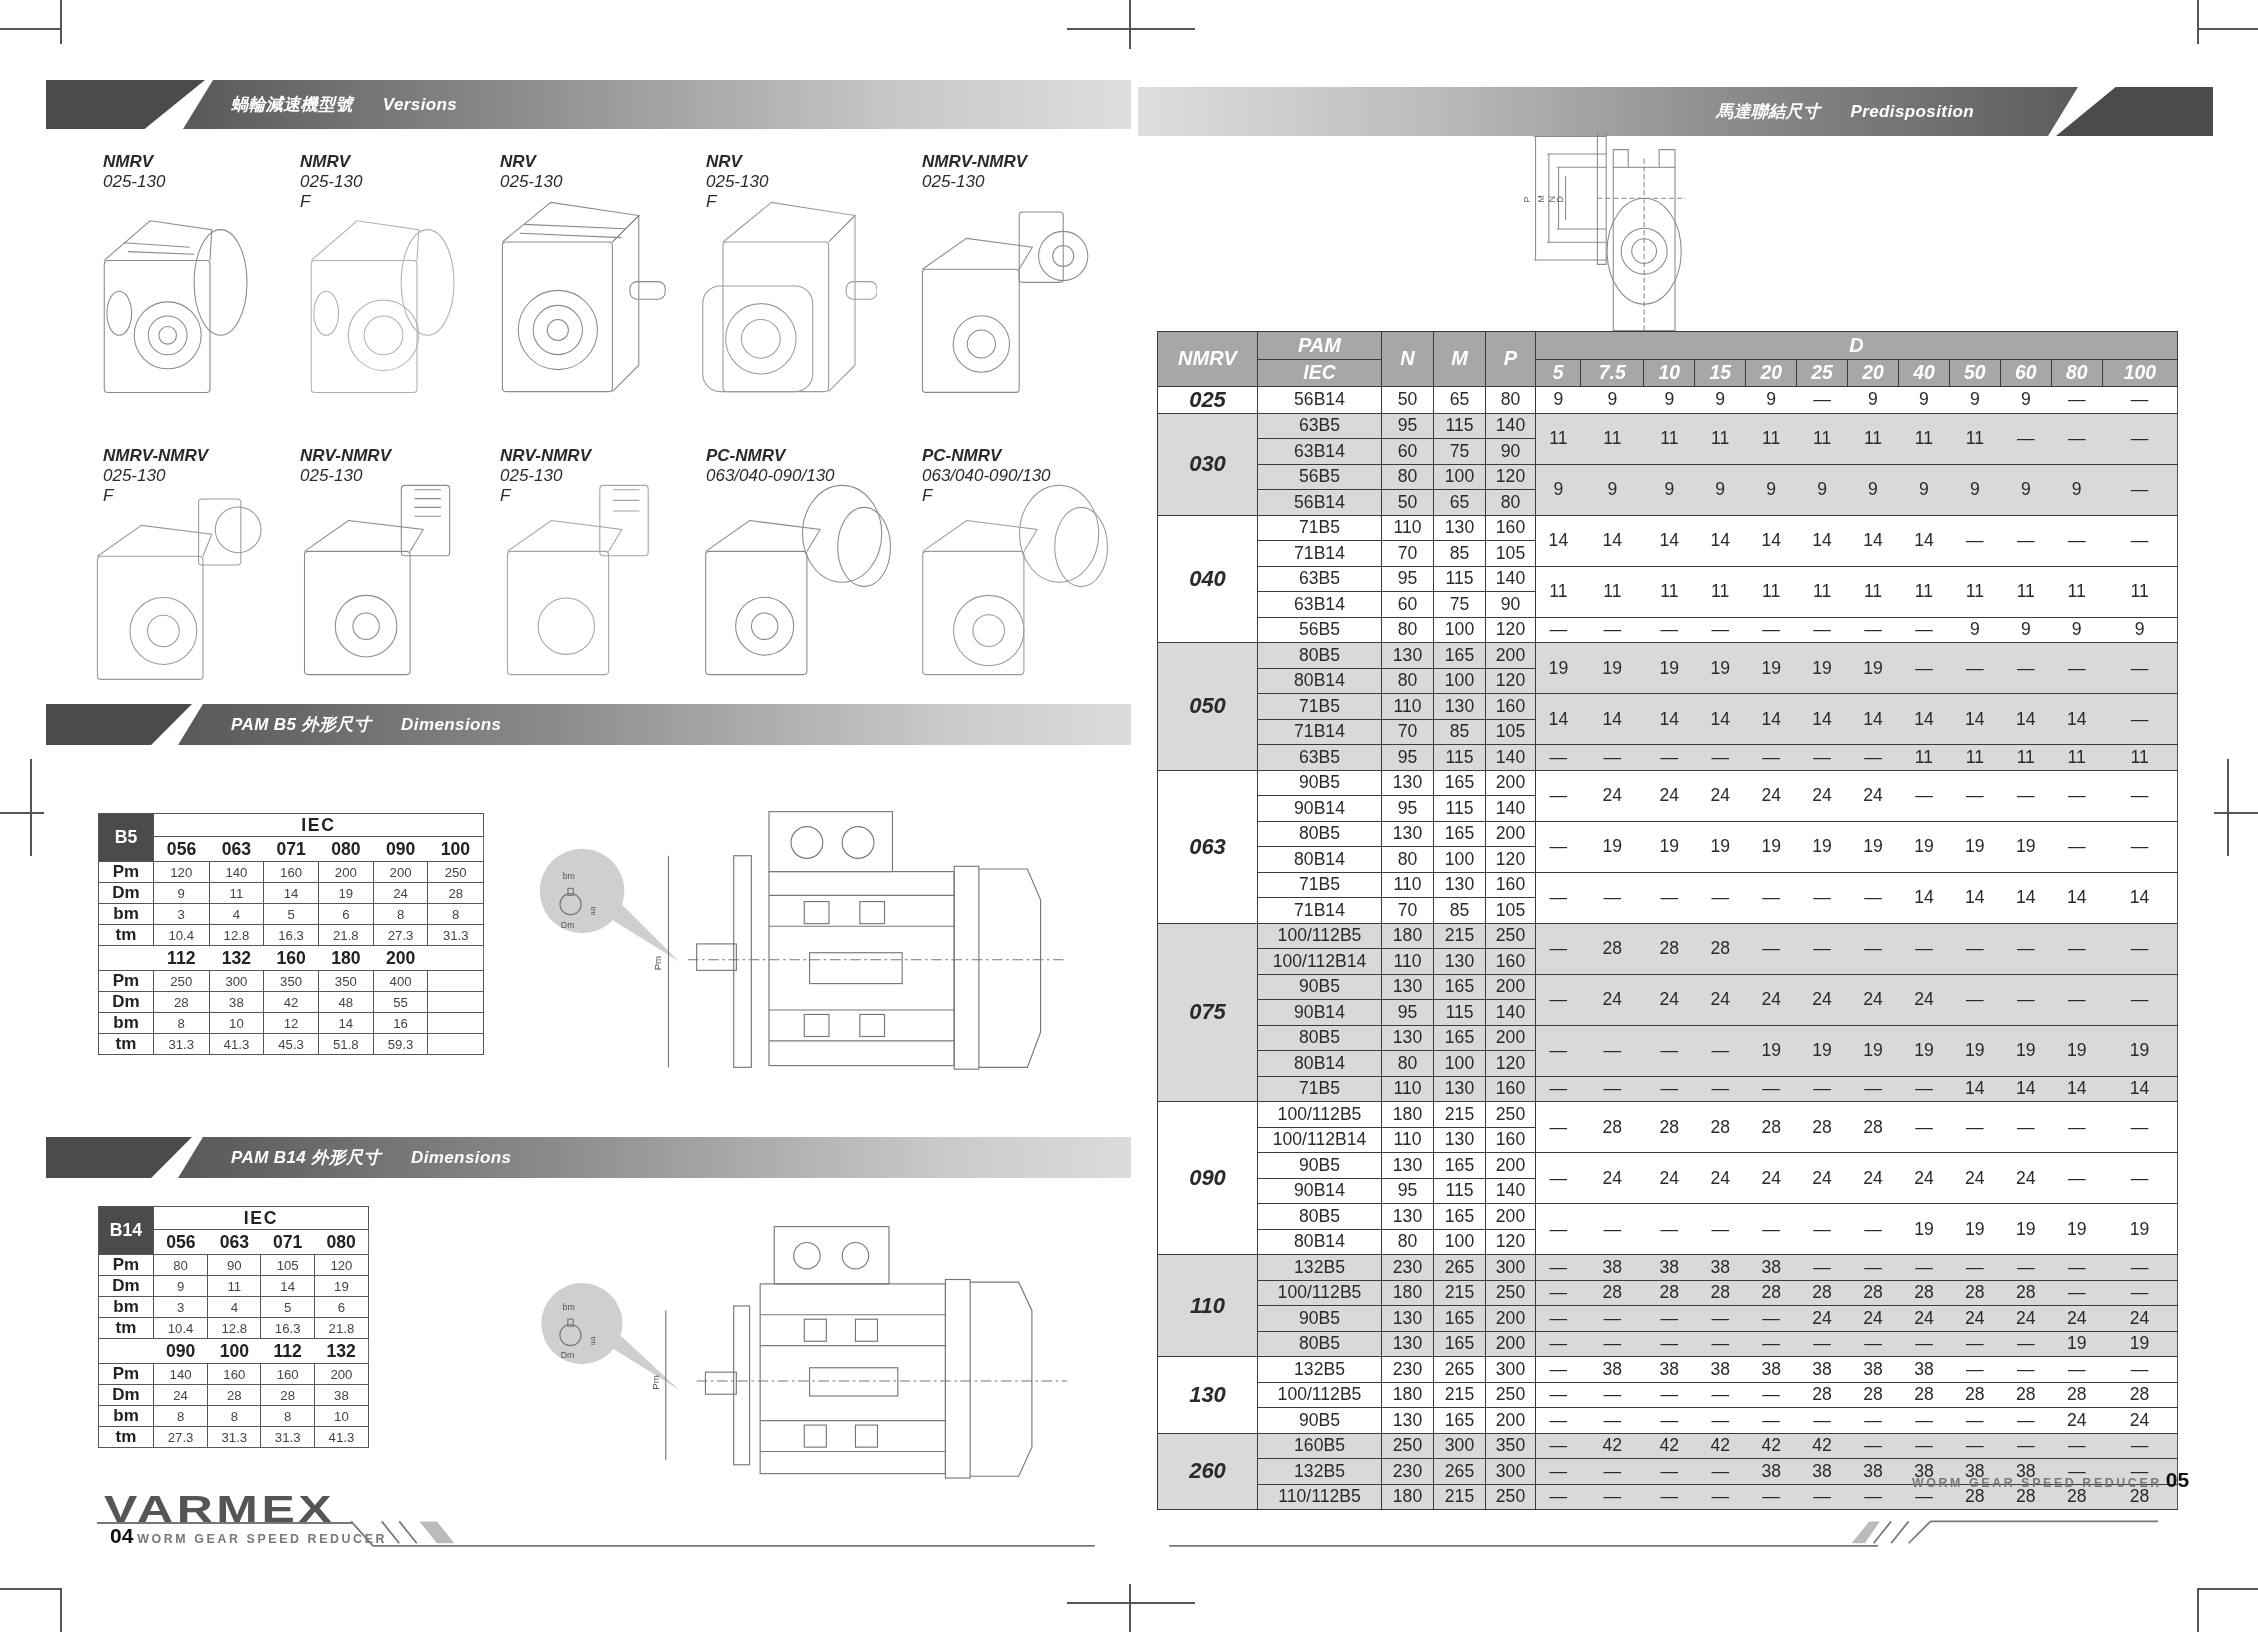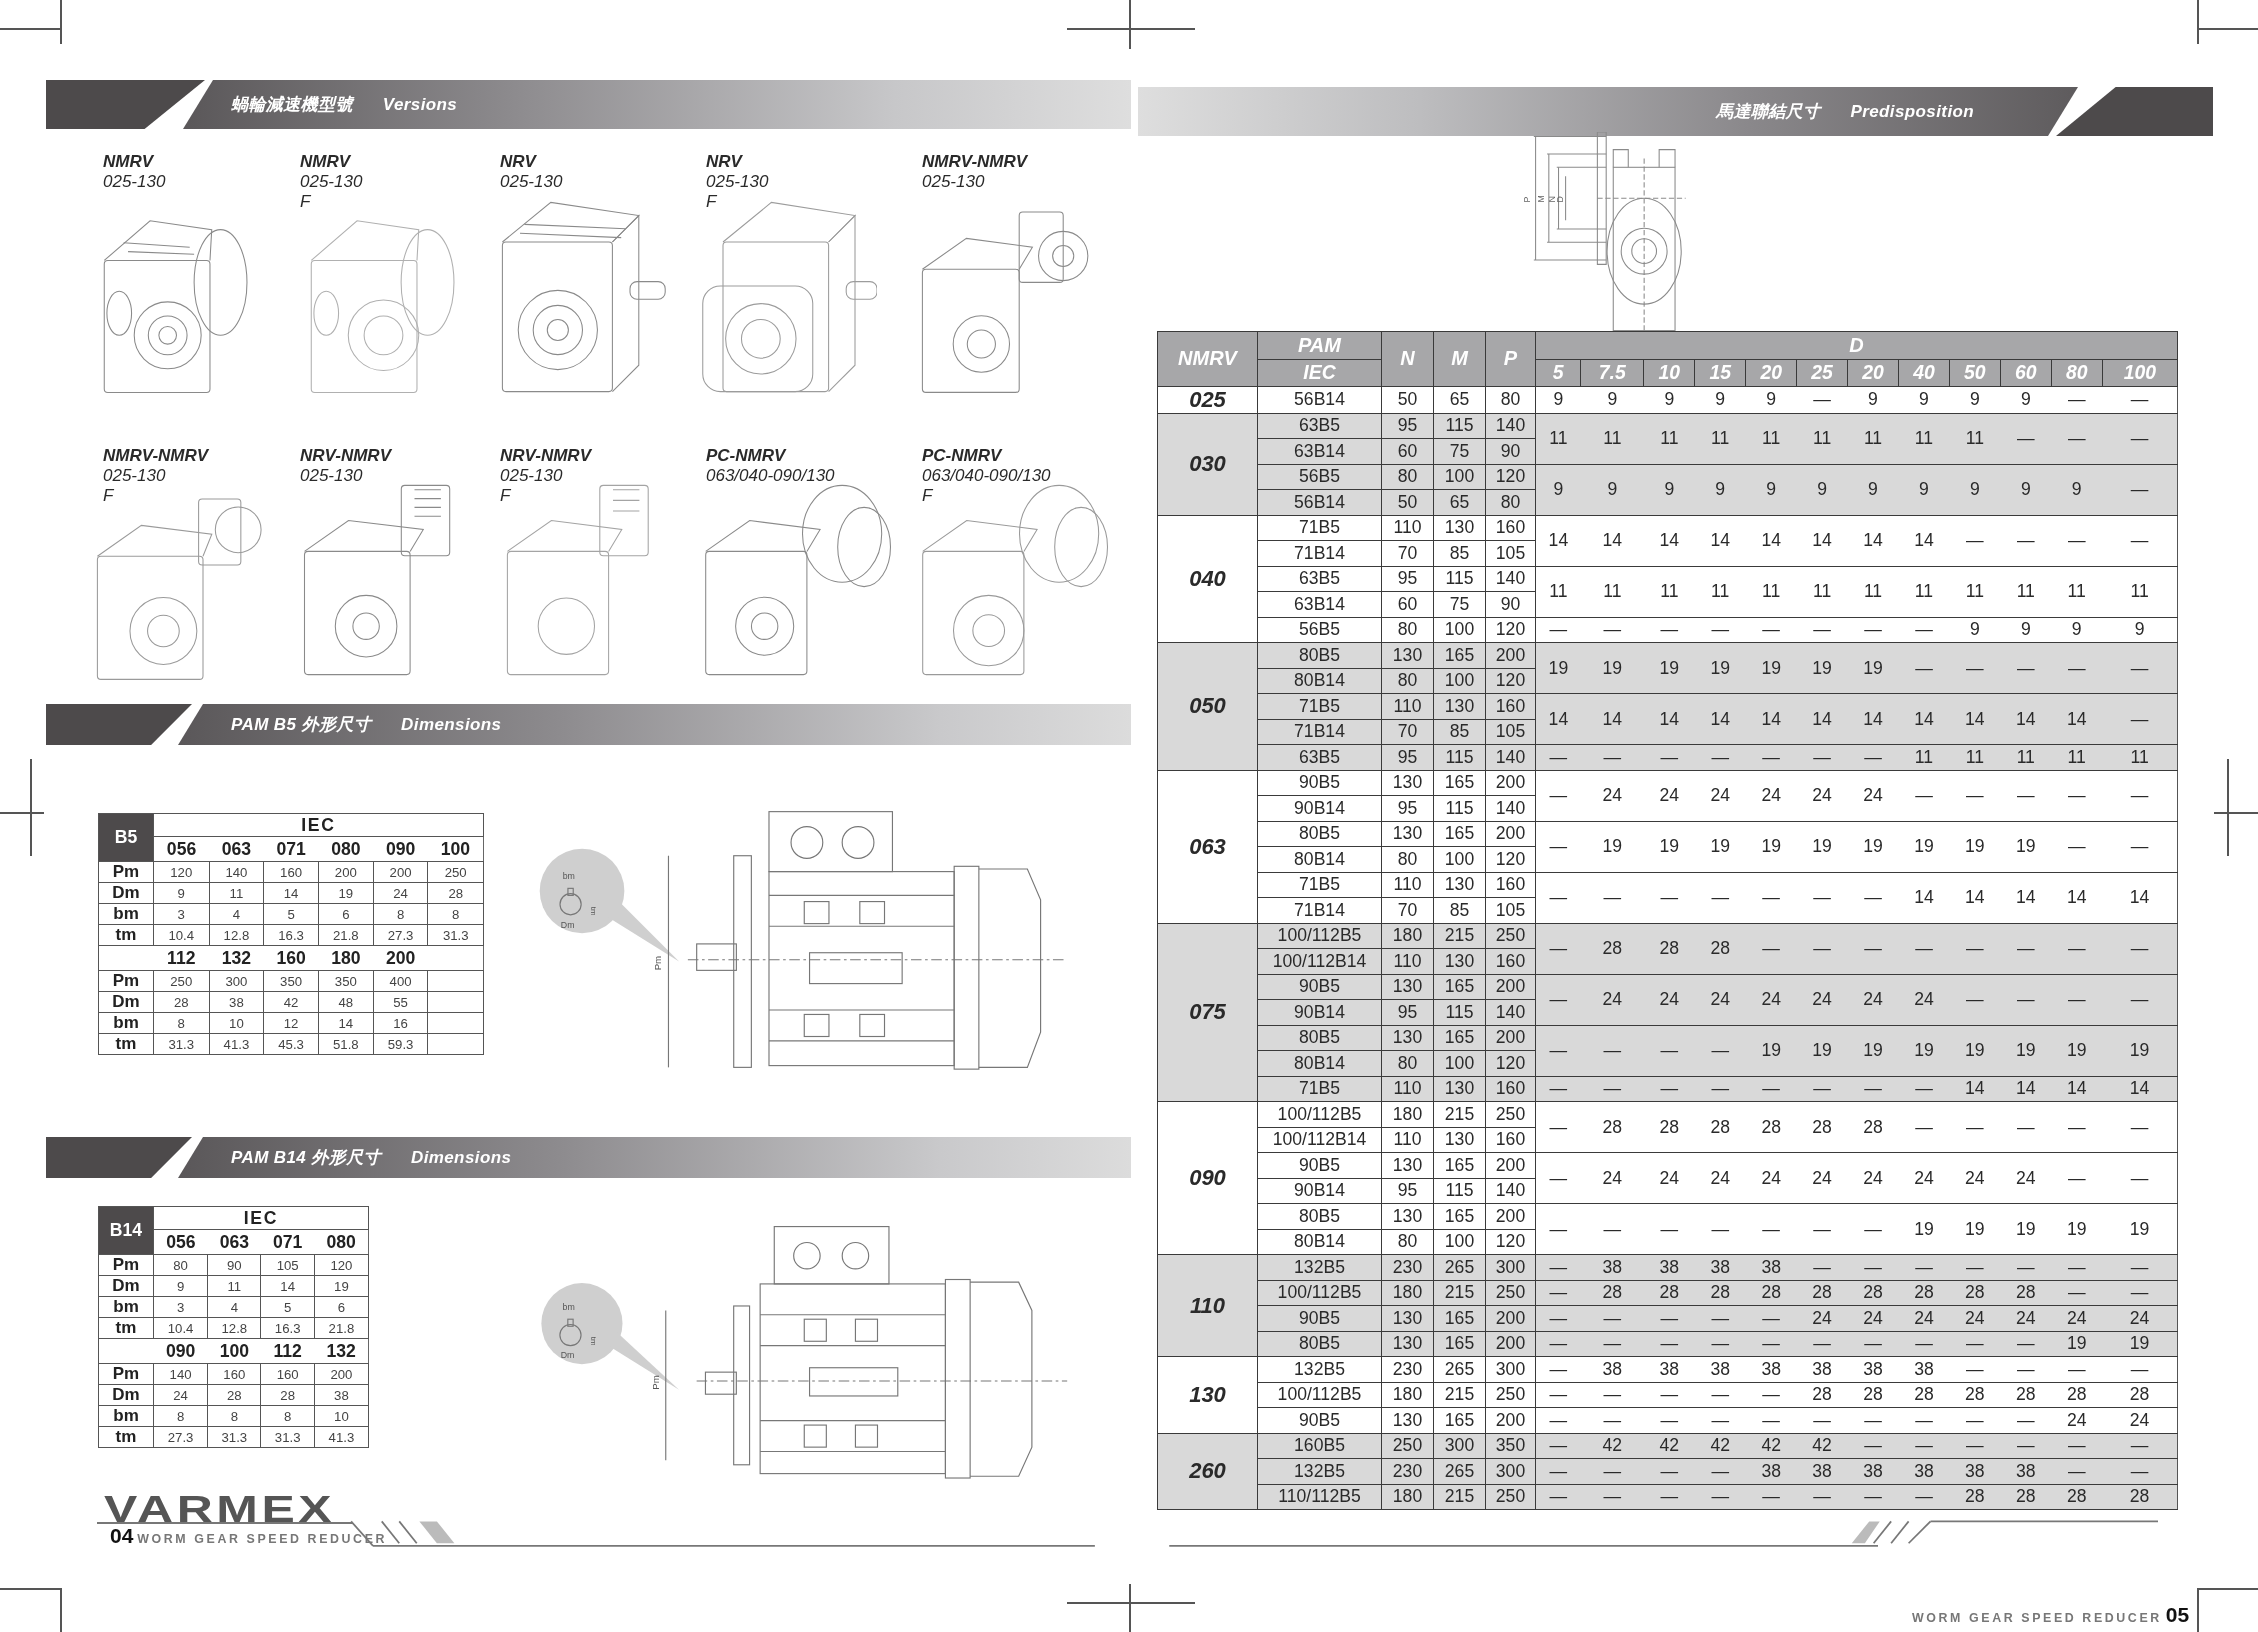--- a/index.html
+++ b/index.html
@@ -1163,17 +1163,17 @@
 </svg>
 
 <svg style="position:absolute;left:1165px;top:1517px;" width="1006" height="35" viewBox="0 0 1140 40">
   <line x1="0" y1="33" x2="810" y2="33" stroke="#777" stroke-width="2"></line>
   <polygon points="780,30 800,5 812,5 795,30" fill="#bbb"></polygon>
   <line x1="805" y1="30" x2="825" y2="5" stroke="#777" stroke-width="2"></line>
   <line x1="825" y1="30" x2="845" y2="5" stroke="#777" stroke-width="2"></line>
   <line x1="845" y1="30" x2="870" y2="5" stroke="#777" stroke-width="2"></line>
   <line x1="870" y1="5" x2="1130" y2="5" stroke="#777" stroke-width="2"></line>
 </svg>
-<div style="position:absolute;left:1912px;top:1603px;white-space:nowrap;">
+<div style="position:absolute;left:1912px;top:1468px;white-space:nowrap;">
   <span class="footer-text">WORM GEAR SPEED REDUCER</span>
   <span class="footer-num">05</span>
 </div>
 
 
 </body></html>

